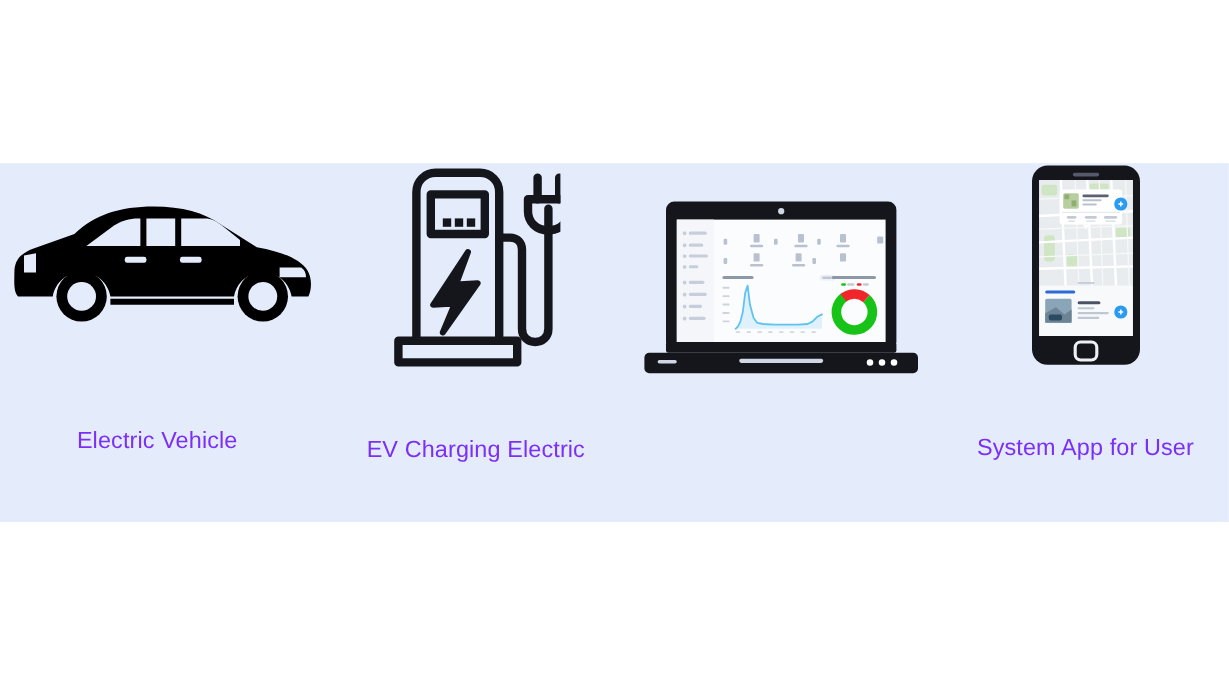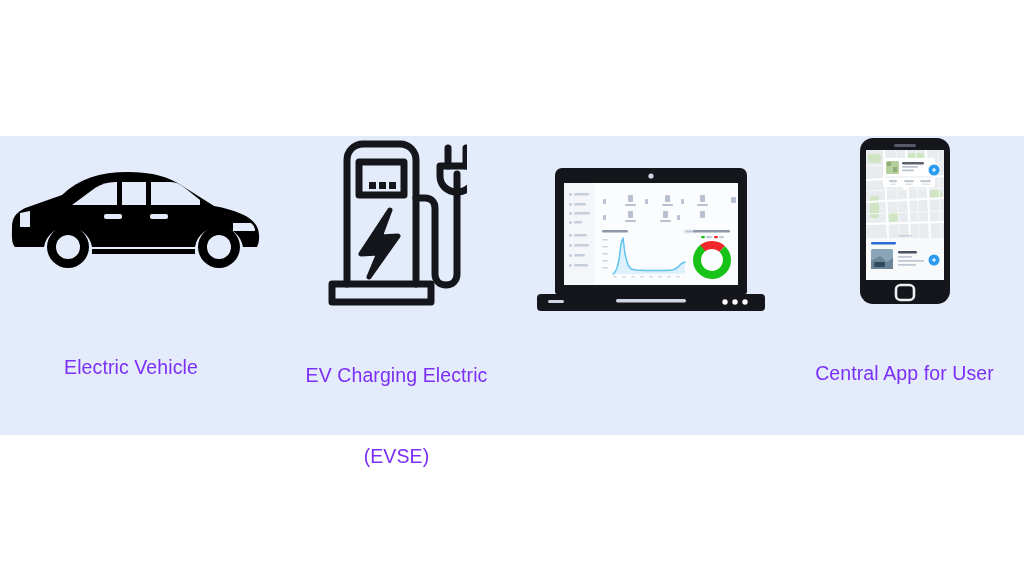--- a/index.html
+++ b/index.html
@@ -149,21 +149,20 @@
             <rect x="42" y="46" width="7" height="7"></rect>
             <rect x="52" y="46" width="7" height="7"></rect>
             <rect x="62" y="46" width="7" height="7"></rect>
           </g>
 
           <path d="M63 74 L34 118 L52 117 L42 141 L71 100 L53 101 Z" fill="#14161c" stroke="#14161c" stroke-width="5" stroke-linejoin="round"></path>
         </svg>
       </div>
       <div class="caption">
         <div>EV Charging Electric</div>
-        <div>(EVSE)</div>
       </div>
     </div>
 
     <div class="item">
       <div class="icon-wrap">
         <svg class="laptop-svg" width="232" height="152" viewBox="0 0 232 152" aria-hidden="true">
 
           <rect x="20" y="2" width="192" height="124" rx="7" fill="#14161c"></rect>
 
           <circle cx="116" cy="10" r="2.6" fill="#cfd6e4"></circle>
@@ -357,19 +356,19 @@
             <rect x="40" y="128" width="18" height="1.8" rx="0.9" fill="#c0c7d4"></rect>
 
             <circle cx="76" cy="124" r="5.5" fill="#2a9bf0"></circle>
             <path d="M74 124 L78 124 M76 122 L76 126" stroke="#ffffff" stroke-width="1.2"></path>
           </g>
 
           <rect x="38" y="149" width="18" height="15" rx="4.5" fill="none" stroke="#eef1f3" stroke-width="2.6"></rect>
         </svg>
       </div>
       <div class="caption">
-        <div>Central App for User</div>
+        <div>System App for User</div>
         <div></div>
       </div>
     </div>
 
   </div>
 </div>
 
 </body></html>

